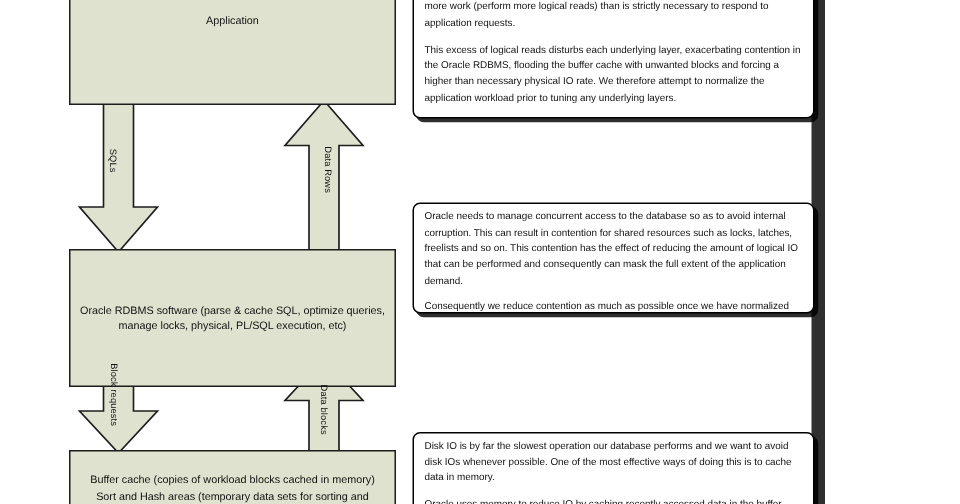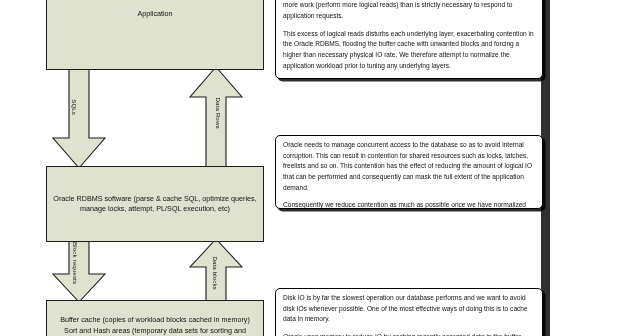--- a/index.html
+++ b/index.html
@@ -47,21 +47,21 @@
     text-align: center;
     font-size: 7.2px;
     line-height: 1.45;
     color: #111;
     padding: 2px 6px;
     z-index: 3;
   }
   .layer-box .lb-text { display: block; }
 
   #box-application { left: 21px; top: -42px; width: 218px; height: 112px; }
-  #box-rdbms       { left: 21px; top: 166px; width: 218px; height: 76px; }
+  #box-rdbms       { left: 21px; top: 166px; width: 218px; height: 92px; }
   #box-buffer      { left: 21px; top: 300px; width: 218px; height: 62px; }
 
   
   .arrow {
     position: absolute;
     z-index: 2;
   }
   .arrow svg { display: block; }
 
   .arrow-label {
@@ -104,21 +104,21 @@
 
 <div id="page">
 
   <div class="layer-box" id="box-application">
     <span class="lb-text">Application</span>
   </div>
 
   <div class="layer-box" id="box-rdbms">
     <span>
       <span class="lb-text">Oracle RDBMS software (parse &amp; cache SQL, optimize queries,</span>
-      <span class="lb-text">manage locks, attempt, PL/SQL execution, etc)</span>
+      <span class="lb-text">manage locks, physical, PL/SQL execution, etc)</span>
     </span>
   </div>
 
   <div class="layer-box" id="box-buffer">
     <span>
       <span class="lb-text">Buffer cache (copies of workload blocks cached in memory)</span>
       <span class="lb-text">Sort and Hash areas (temporary data sets for sorting and joining)</span>
     </span>
   </div>
 

